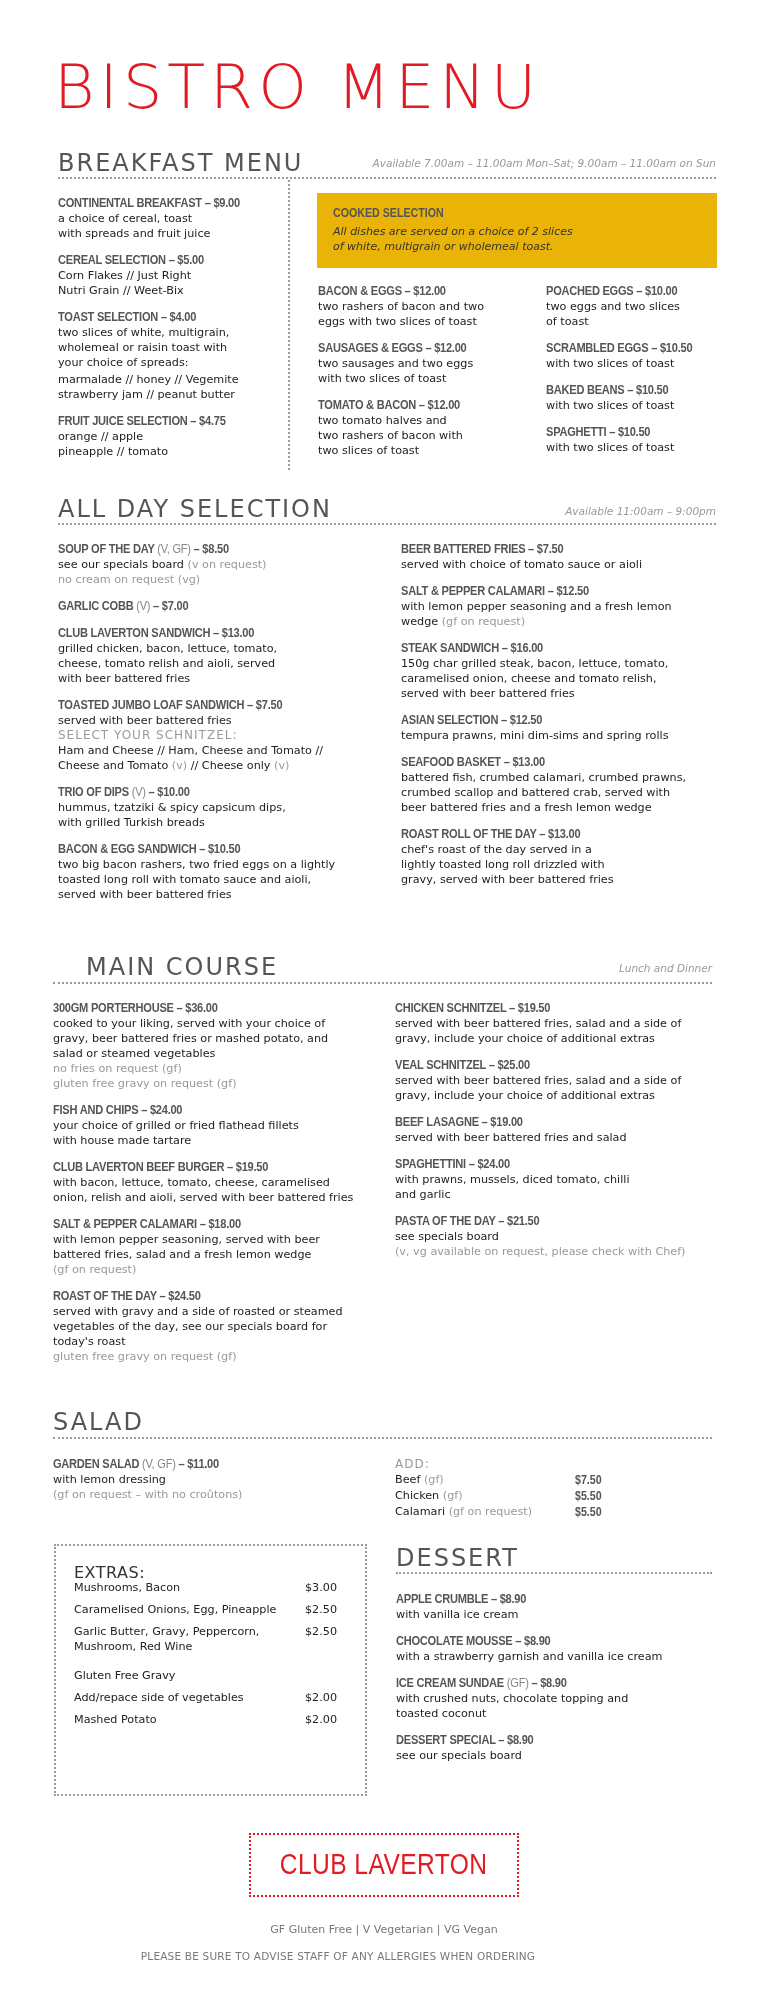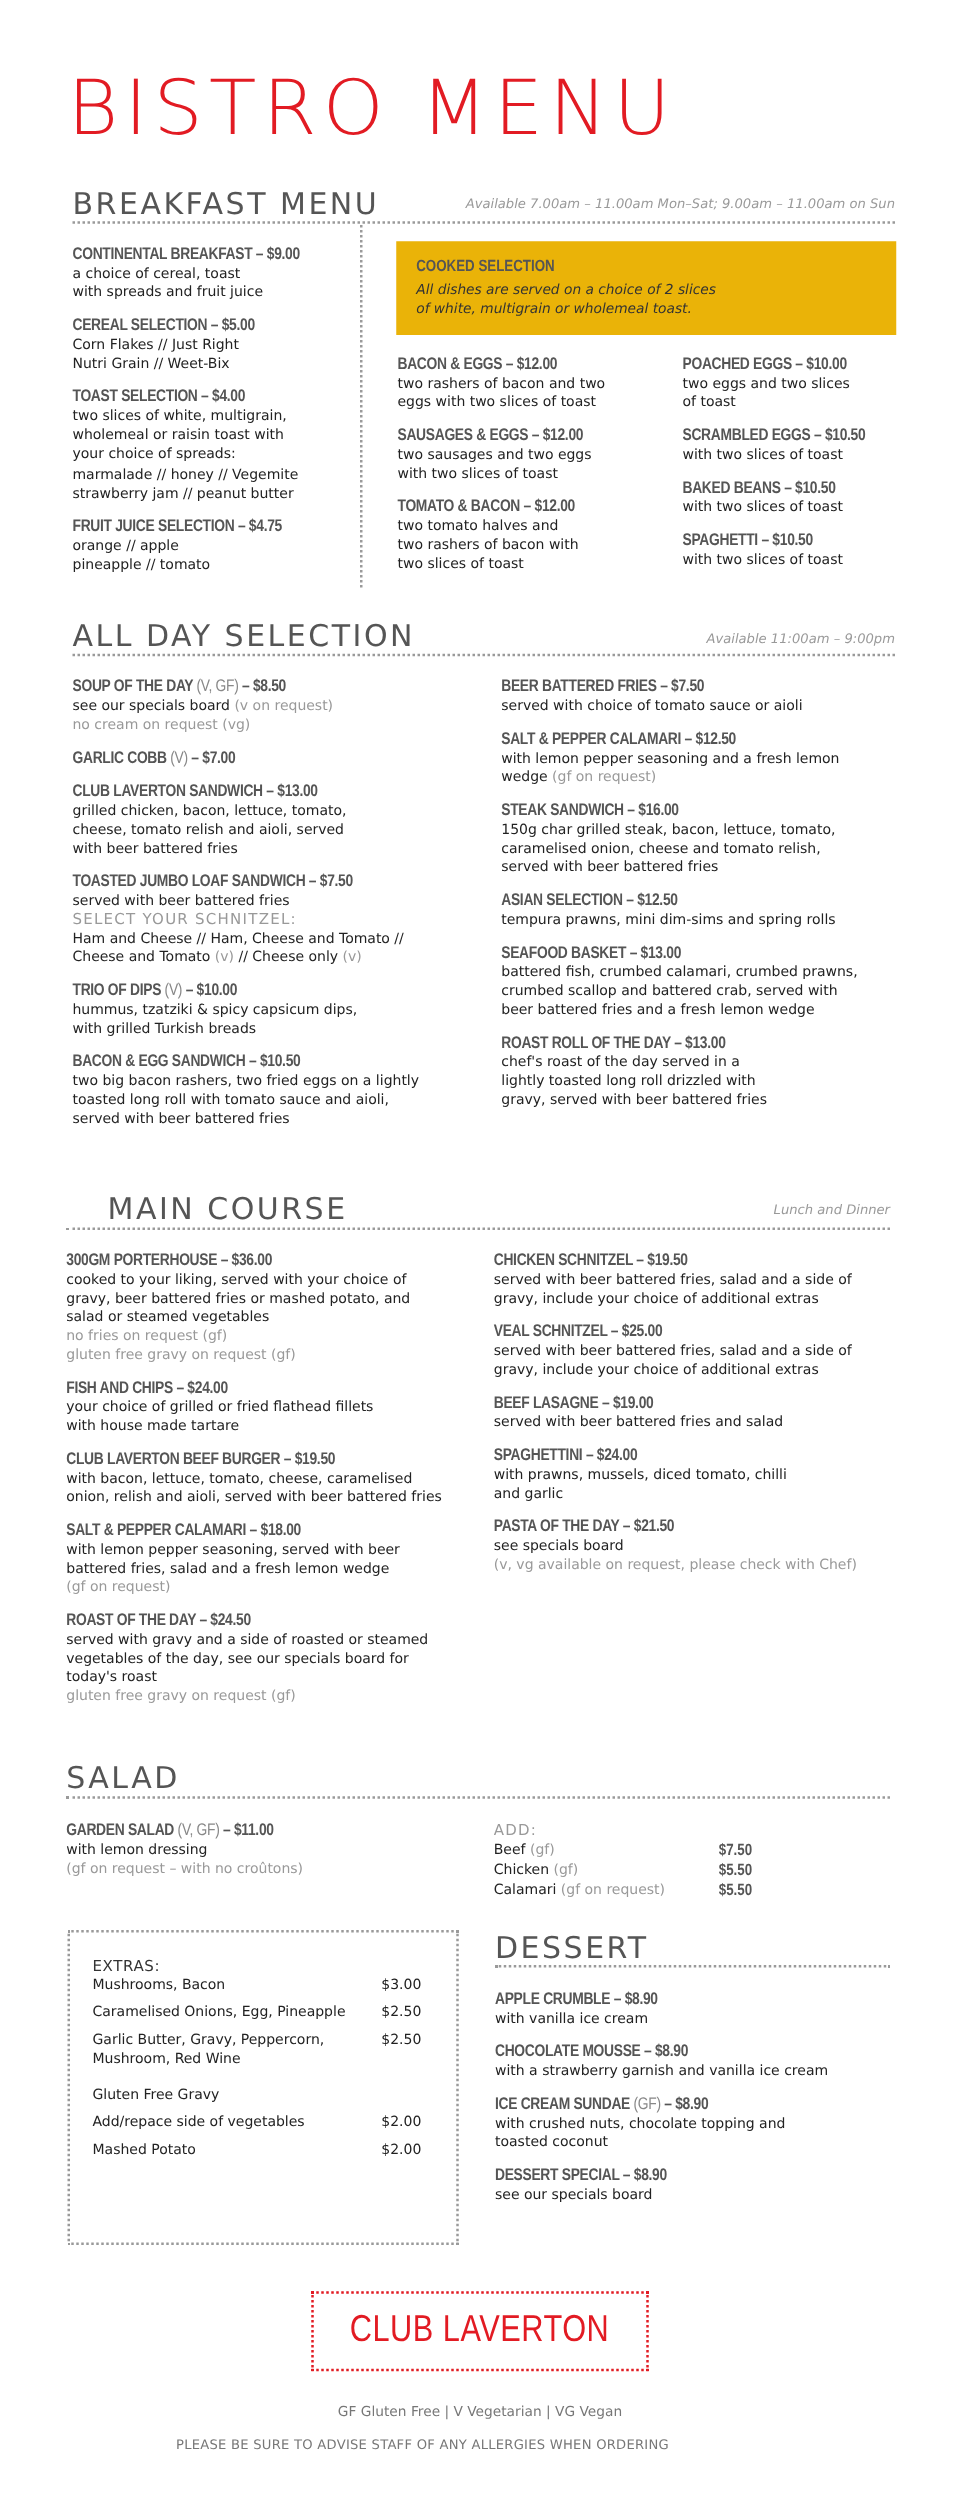--- a/index.html
+++ b/index.html
@@ -16,21 +16,21 @@
   .iname .tag { font-weight: normal; color: #888; }
   .idesc { font-size: 11.2px; line-height: 15px; color: #222; }
   .grey { color: #999; }
   .cooked-box { background: #eab308; padding: 12px 16px 14px 16px; }
   .cooked-title { font-family: "Liberation Sans", sans-serif; font-weight: bold; font-size: 13px; color: #555; transform: scaleX(0.82); transform-origin: left center; white-space: nowrap; }
   .cooked-note { font-style: italic; font-size: 11px; line-height: 15px; color: #333; margin-top: 4px; }
   .sub-label { font-size: 12px; letter-spacing: 1px; color: #999; line-height: 15px; }
   .extras-box { border: 2px dotted #9a9a9a; padding: 20px 18px 14px 18px; }
   .ex-row { display: flex; justify-content: space-between; font-size: 11.2px; line-height: 15px; color: #222; margin-bottom: 7px; }
   .ex-row .ex-price { width: 42px; text-align: left; flex-shrink: 0; }
-  .ex-head { font-size: 12px; letter-spacing: 0.5px; color: #333; line-height: 14px; }
+  .ex-head { font-size: 16px; letter-spacing: 0.5px; color: #333; line-height: 14px; }
   .add-row { display: flex; font-size: 11.2px; line-height: 16px; color: #222; }
   .add-row .a-name { width: 180px; }
   .add-row .a-price { font-family: "Liberation Sans", sans-serif; font-weight: bold; color: #555; font-size: 13px; transform: scaleX(0.82); transform-origin: left center; }
   .club-box { border: 2px dotted #e21b23; text-align: center; }
   .club-text { font-family: "Liberation Sans", sans-serif; font-size: 30px; color: #e21b23; transform: scaleX(0.82); display: inline-block; letter-spacing: 0.5px; }
   .legend { font-size: 11px; color: #777; text-align: center; }
   .allergy { font-size: 10.5px; color: #777; text-align: center; letter-spacing: 0.2px; }
 </style>
 </head>
 <body>

